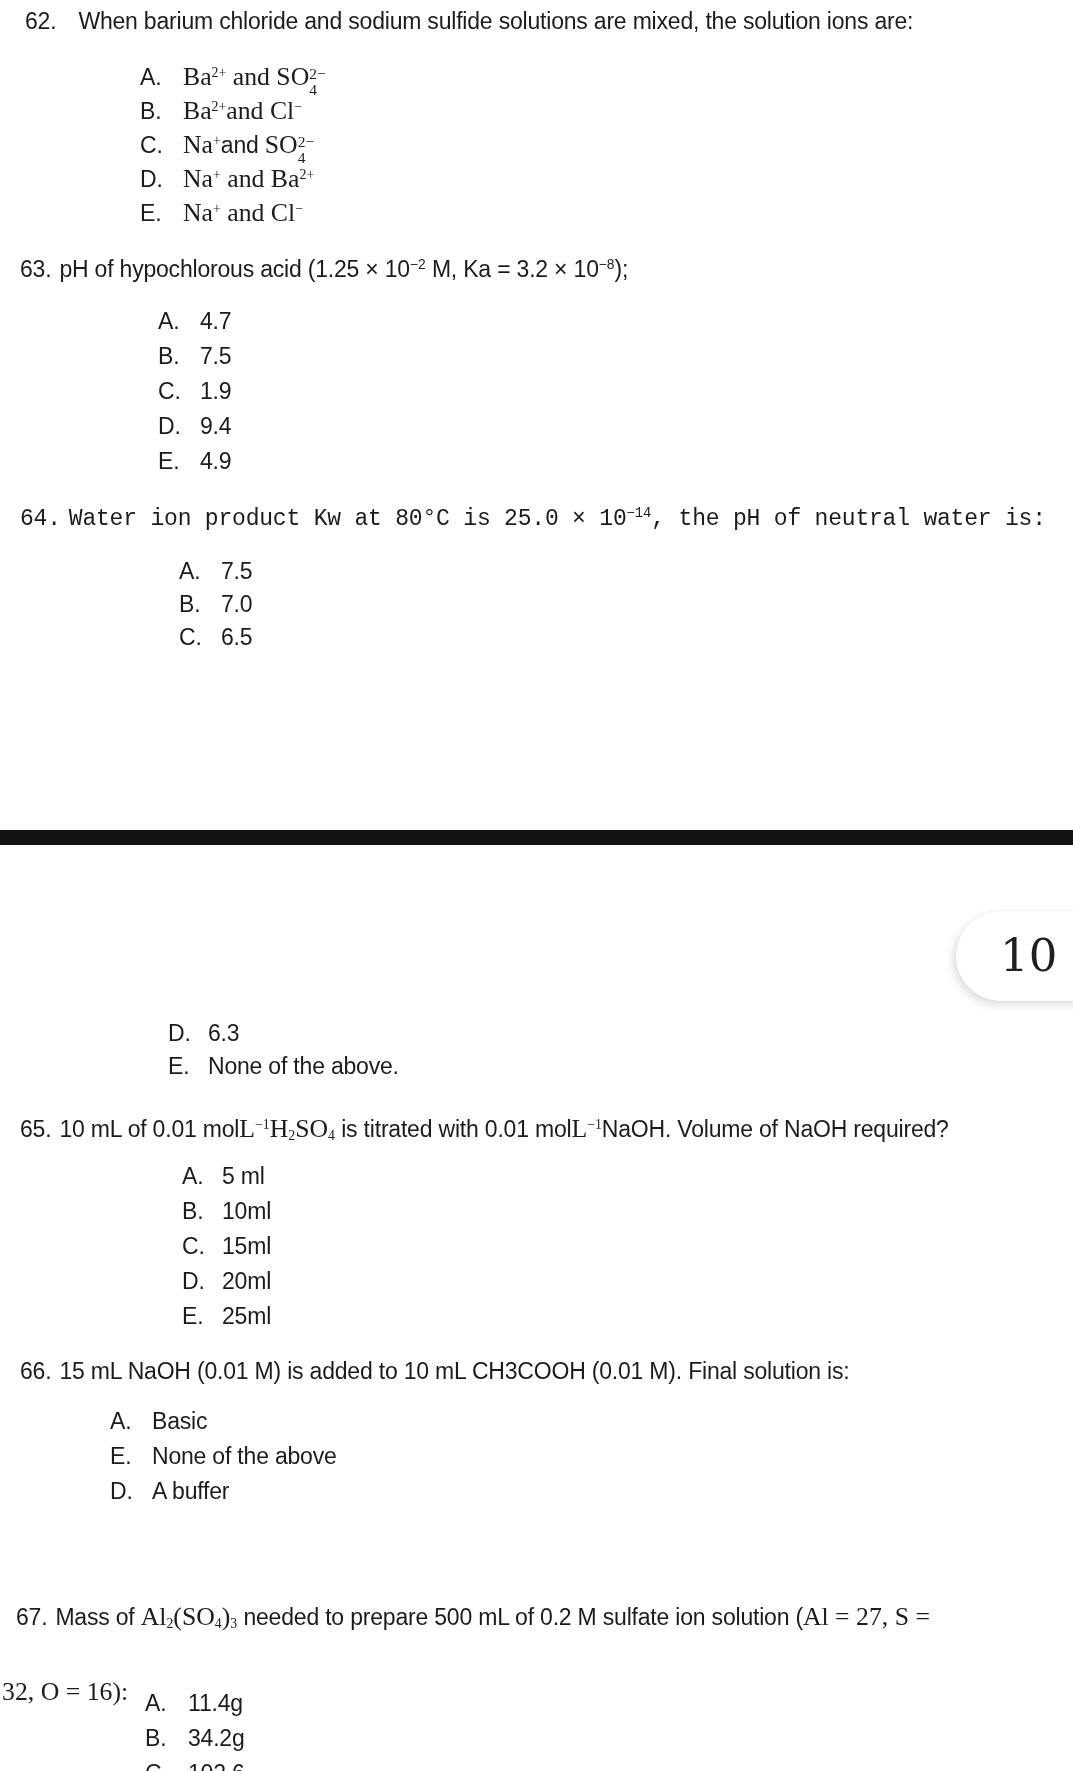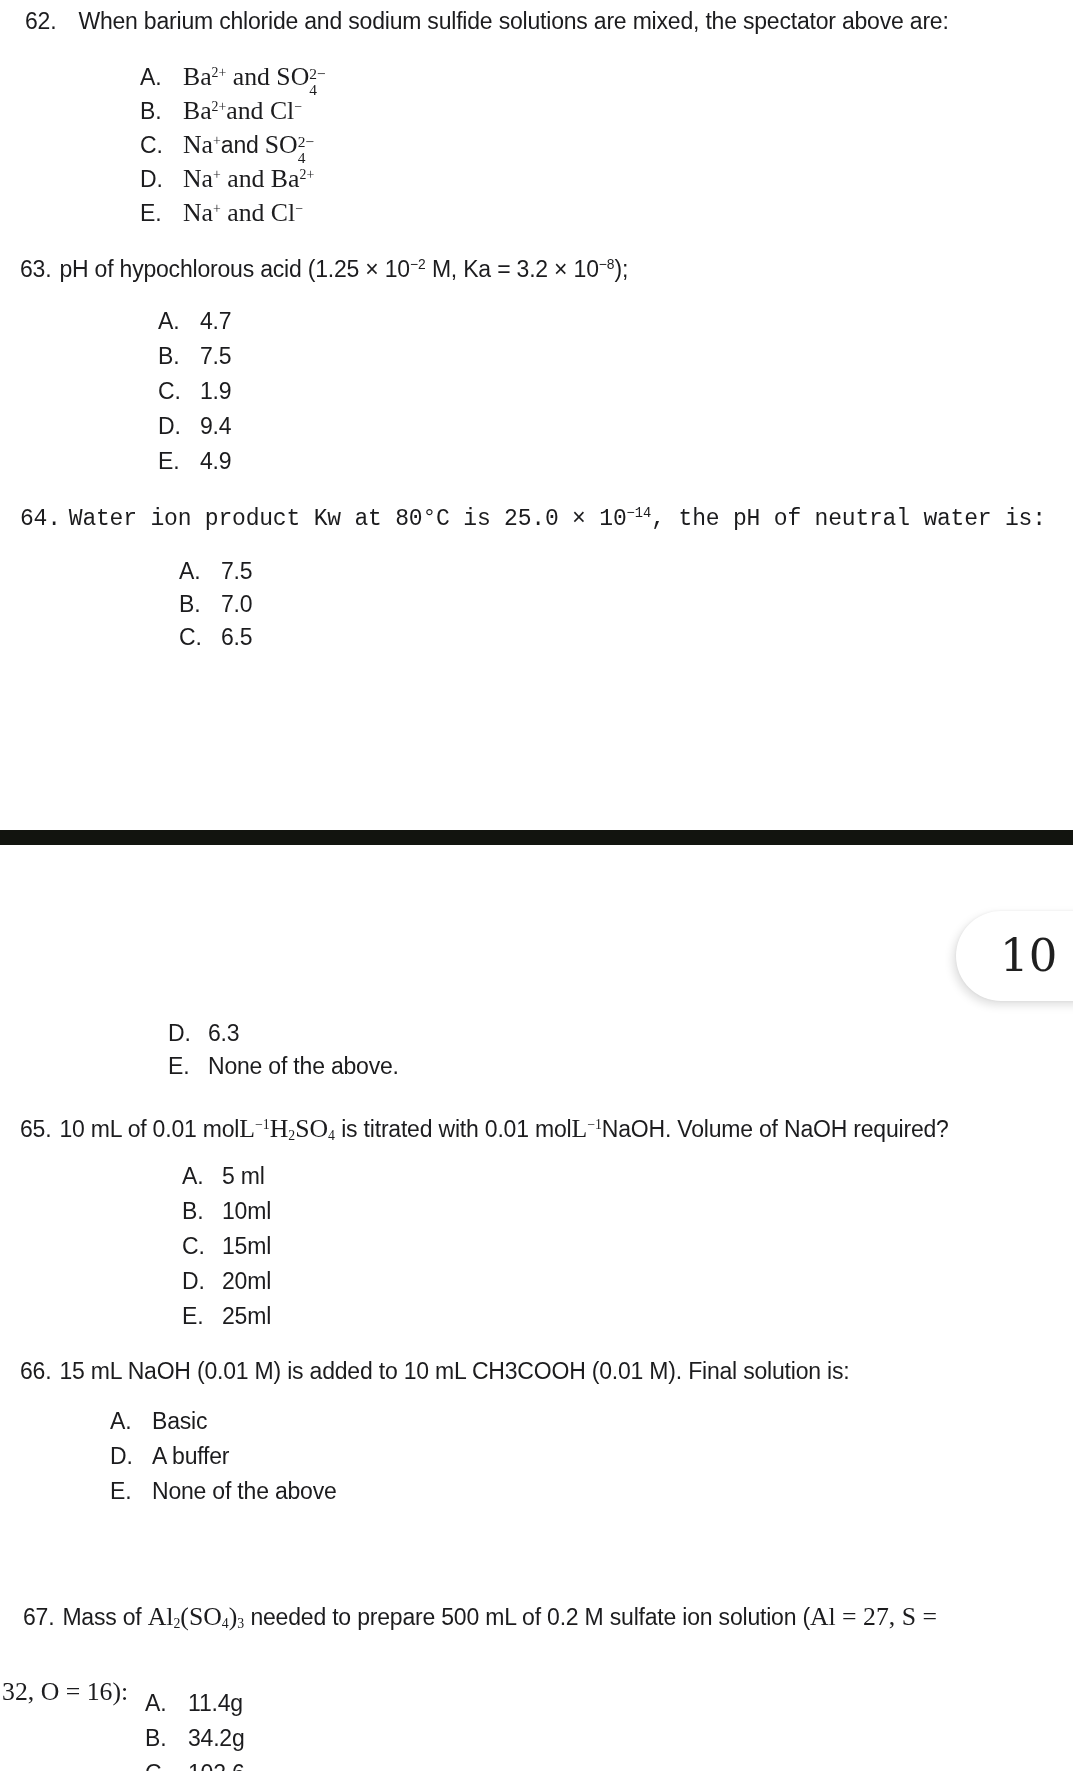--- a/index.html
+++ b/index.html
@@ -37,31 +37,31 @@
     background:#ffffff;border-radius:45px;
     box-shadow:-3px 4px 10px rgba(0,0,0,0.13), 0 0 3px rgba(0,0,0,0.06);
     font-family:"DejaVu Serif",serif;font-size:45px;color:#1f1f1f;
     line-height:90px;padding-left:44px;box-sizing:border-box;
   }
   #q64-opts-cont{left:168px;top:1020px;--gap:40px;--rh:33px;}
   #q65-prompt{left:20px;top:1103px;margin-top:8px;}
   #q65-opts{left:182px;top:1163px;--gap:40px;--rh:35px;}
   #q66-prompt{left:20px;top:1358px;}
   #q66-opts{left:110px;top:1408px;--gap:42px;--rh:35px;}
-  #q67-prompt{left:23px;top:1603px;}
+  #q67-prompt{left:16px;top:1603px;}
   #q67-prompt2{left:2px;top:1641px;margin-top:37px;}
   #q67-opts{left:145px;top:1690px;--gap:43px;--rh:35px;}
 </style>
 </head>
 <body>
 
 <div class="page">
 
   <div class="prompt" id="q62-prompt">
-    <span class="qnum wide">62.</span><span><span class="">When barium chloride and sodium sulfide solutions are mixed, the spectator above are:</span></span>
+    <span class="qnum wide">62.</span><span><span class="">When barium chloride and sodium sulfide solutions are mixed, the solution ions are:</span></span>
   </div>
   <div class="opts" id="q62-opts">
       <div class="opt"><span class="opt-letter">A.</span><span class="opt-text"><span class="math">Ba</span><span class="math sup">2+</span><span class="math"> and </span><span class="math">SO</span><span class="supsub math"><span>2−</span><span>4</span></span></span></div>
       <div class="opt"><span class="opt-letter">B.</span><span class="opt-text"><span class="math">Ba</span><span class="math sup">2+</span><span class="math">and Cl</span><span class="math sup">−</span></span></div>
       <div class="opt"><span class="opt-letter">C.</span><span class="opt-text"><span class="math">Na</span><span class="math sup">+</span><span class="sans">and </span><span class="math">SO</span><span class="supsub math"><span>2−</span><span>4</span></span></span></div>
       <div class="opt"><span class="opt-letter">D.</span><span class="opt-text"><span class="math">Na</span><span class="math sup">+</span><span class="math"> and Ba</span><span class="math sup">2+</span></span></div>
       <div class="opt"><span class="opt-letter">E.</span><span class="opt-text"><span class="math">Na</span><span class="math sup">+</span><span class="math"> and Cl</span><span class="math sup">−</span></span></div>
     </div>
 
   <div class="prompt" id="q63-prompt">
@@ -104,22 +104,22 @@
       <div class="opt"><span class="opt-letter">C.</span><span class="opt-text"><span class="">15ml</span></span></div>
       <div class="opt"><span class="opt-letter">D.</span><span class="opt-text"><span class="">20ml</span></span></div>
       <div class="opt"><span class="opt-letter">E.</span><span class="opt-text"><span class="">25ml</span></span></div>
     </div>
 
   <div class="prompt" id="q66-prompt">
     <span class="qnum">66.</span><span><span class="">15 mL NaOH (0.01 M) is added to 10 mL CH3COOH (0.01 M). Final solution is:</span></span>
   </div>
   <div class="opts" id="q66-opts">
       <div class="opt"><span class="opt-letter">A.</span><span class="opt-text"><span class="">Basic</span></span></div>
+      <div class="opt"><span class="opt-letter">E.</span><span class="opt-text"><span class="">None of the above</span></span></div>
       <div class="opt"><span class="opt-letter">D.</span><span class="opt-text"><span class="">A buffer</span></span></div>
-      <div class="opt"><span class="opt-letter">E.</span><span class="opt-text"><span class="">None of the above</span></span></div>
     </div>
 
   <div class="prompt" id="q67-prompt">
     <span class="qnum">67.</span><span><span class="">Mass of </span><span class="math">Al</span><span class="math sub">2</span><span class="math">(SO</span><span class="math sub">4</span><span class="math">)</span><span class="math sub">3</span><span class=""> needed to prepare 500 mL of 0.2 M sulfate ion solution (</span><span class="math">Al</span><span class="mathn"> = 27, </span><span class="math">S</span><span class="mathn"> =</span></span>
   </div>
   <div class="prompt" id="q67-prompt2">
     <span><span class="mathn">32, </span><span class="math">O</span><span class="mathn"> = 16):</span></span>
   </div>
   <div class="opts" id="q67-opts">
       <div class="opt"><span class="opt-letter">A.</span><span class="opt-text"><span class="">11.4g</span></span></div>

